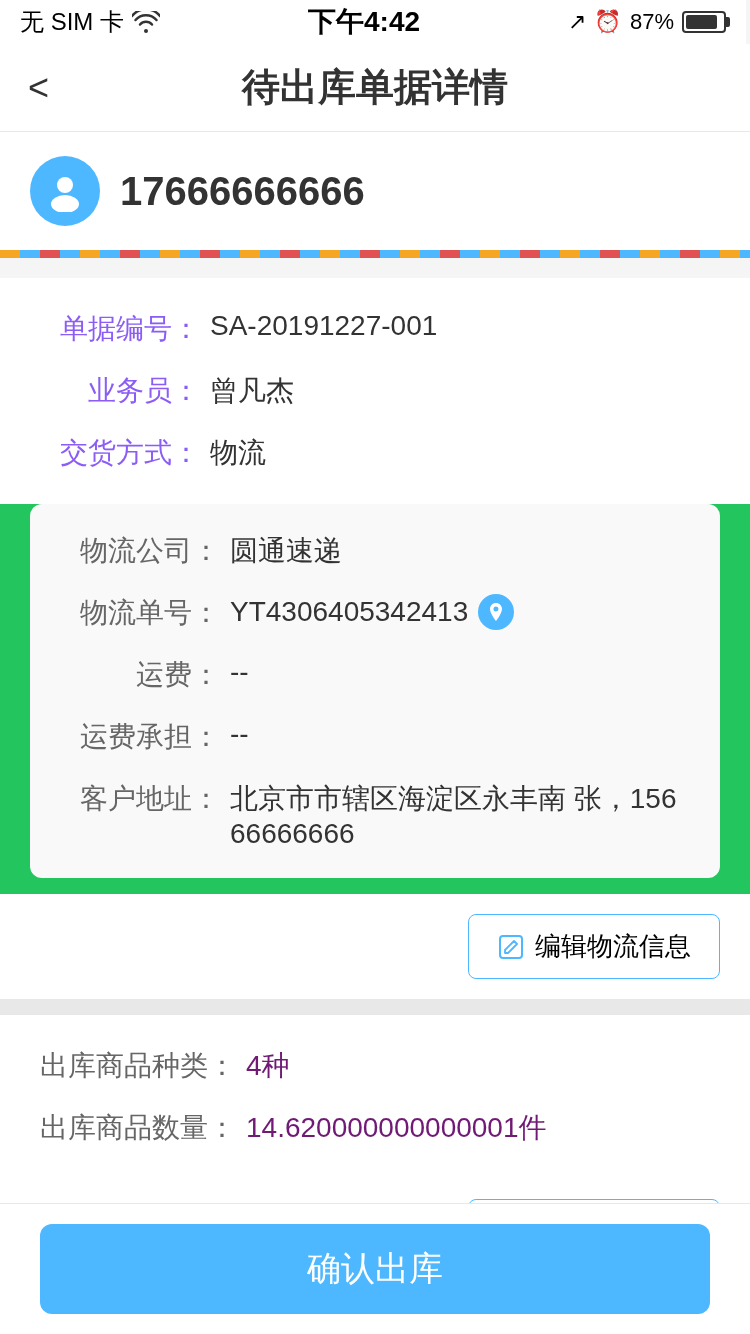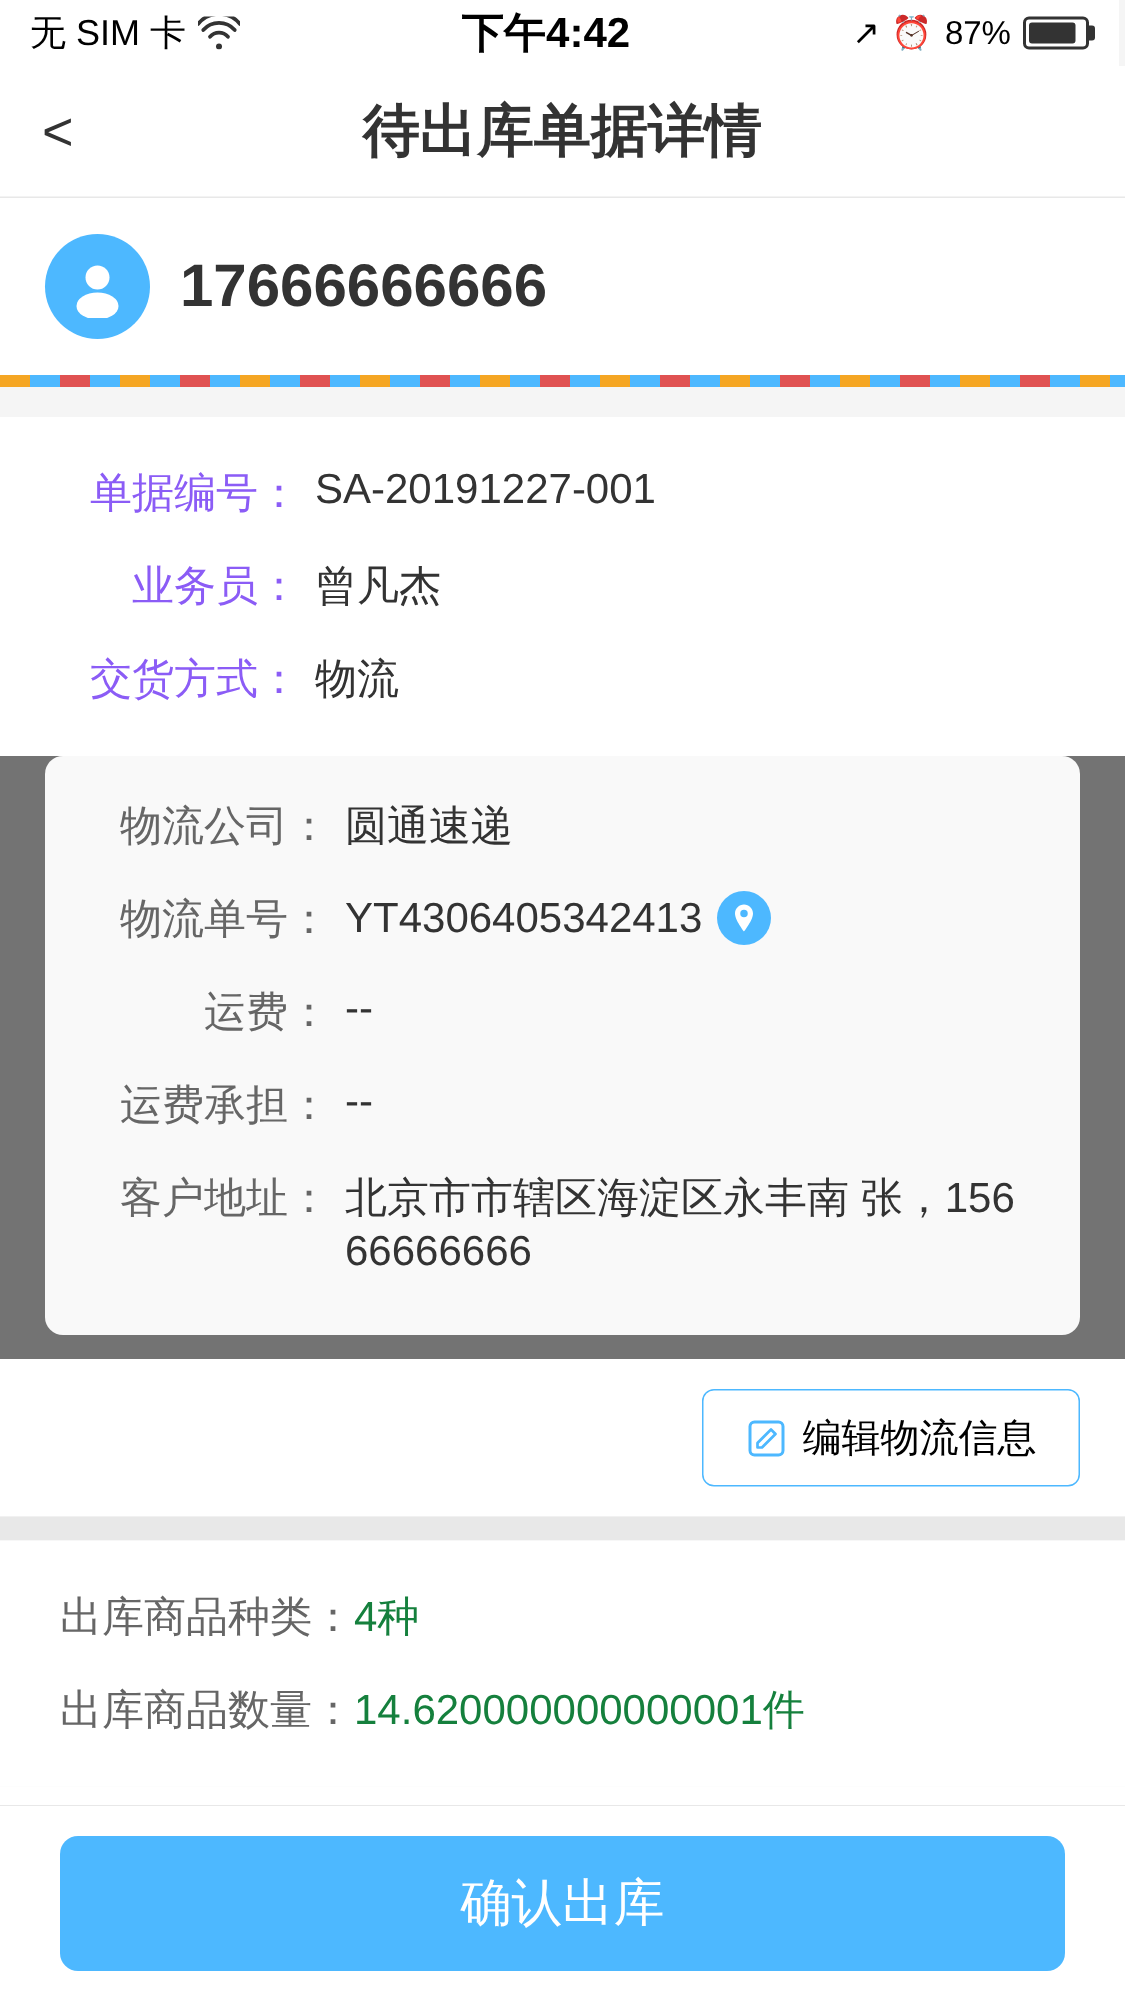--- a/index.html
+++ b/index.html
@@ -174,21 +174,21 @@
       margin: 0 30px;
       padding: 28px 30px;
     }
     .logistics-row {
       display: flex;
       align-items: flex-start;
       margin-bottom: 24px;
       font-size: 28px;
     }
     .logistics-row:last-child {
-      margin-bottom: 12px;
+      margin-bottom: 0;
     }
     .logistics-label {
       color: #666;
       min-width: 160px;
       text-align: right;
       flex-shrink: 0;
     }
     .logistics-value {
       color: #333;
       margin-left: 10px;
@@ -258,21 +258,22 @@
     .product-info-row:last-child {
       margin-bottom: 0;
     }
     .product-label {
       color: #666;
       min-width: 180px;
       text-align: right;
       flex-shrink: 0;
     }
     .product-value {
-      color: #15803d;
+      color: #701a75;
+      margin-left: 10px;
     }
 
     
     .view-btn-row {
       display: flex;
       justify-content: flex-end;
       padding: 20px 30px;
       background: #fff;
     }
     .view-btn {
@@ -370,21 +371,21 @@
     <div class="info-row">
       <span class="info-label">业务员：</span>
       <span class="info-value">曾凡杰</span>
     </div>
     <div class="info-row">
       <span class="info-label">交货方式：</span>
       <span class="info-value">物流</span>
     </div>
   </div>
 
-  <div style="background:#737373; padding: 0 0 16px 0;">
+  <div style="background:#22c55e; padding: 0 0 16px 0;">
     <div class="logistics-card">
       <div class="logistics-row">
         <span class="logistics-label">物流公司：</span>
         <span class="logistics-value">圆通速递</span>
       </div>
       <div class="logistics-row">
         <span class="logistics-label">物流单号：</span>
         <span class="logistics-value">
           <span>YT4306405342413</span>
           <span class="location-icon">

